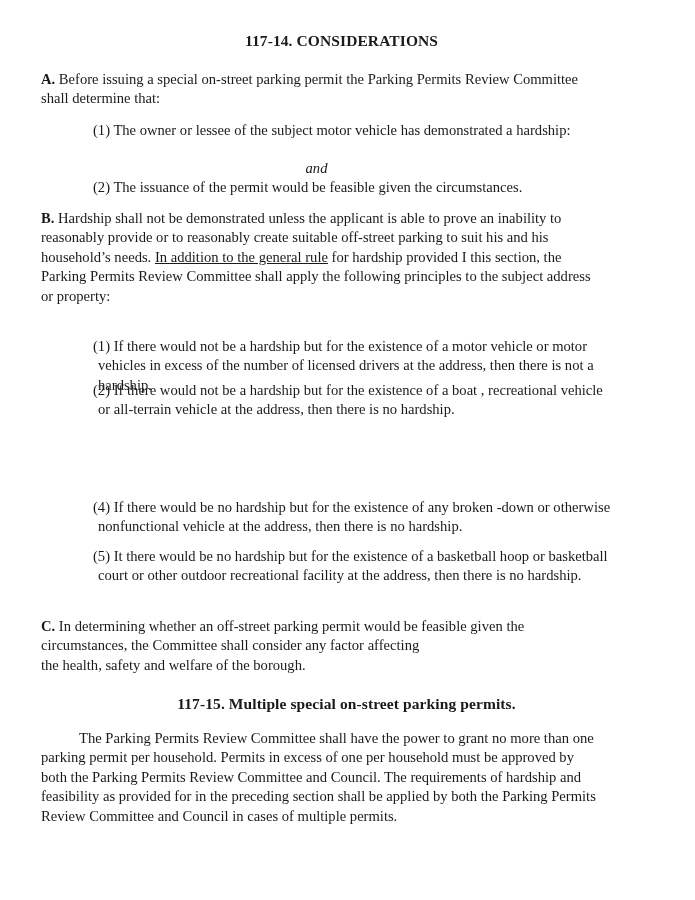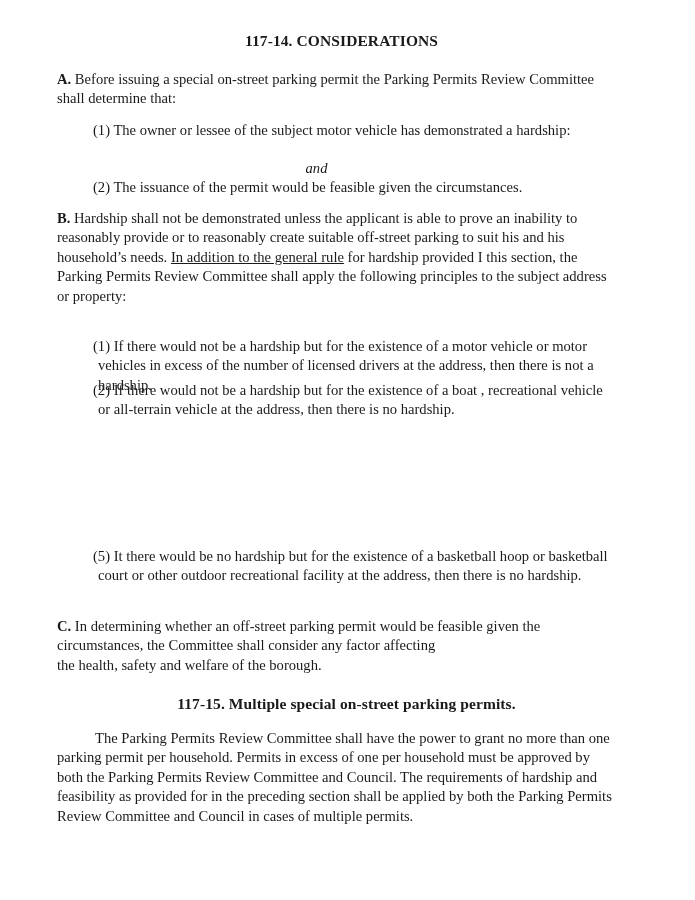--- a/index.html
+++ b/index.html
@@ -47,21 +47,21 @@
 
   
   .block {
     position: absolute;
     font-size: 14.6px;
     line-height: 19.4px;
     text-align: left;
     white-space: normal;
   }
   .para {
-    left: 57px;
+    left: 41px;
     width: 556px;
   }
   .sub {
     left: 93px;
     width: 520px;
   }
   .lead {
     font-weight: bold;
   }
   .bu {
@@ -123,20 +123,21 @@
 
   <div class="block para" id="para-b">
     <span class="lead">B.</span><span> Hardship shall not be demonstrated unless the applicant is able to prove an inability to reasonably provide or to reasonably create suitable off-street parking to suit his and his household’s needs.  </span><span class="bu">In addition to the general rule</span><span> for hardship provided I this section, the Parking Permits Review Committee shall apply the following principles to the subject address or property:</span>
   </div>
 
   <div class="block sub hang" id="item-b-1">(1) If there would not be a hardship but for the existence of a motor vehicle or motor vehicles in excess of the number of licensed drivers at the address, then there is not a hardship.</div>
 
   <div class="block sub hang" id="item-b-2">(2) If there would not be a hardship but for the existence of a boat , recreational vehicle or all-terrain vehicle at the address, then there is no hardship.</div>
 
 
+  <div class="block sub hang" id="item-b-4">(4) If there would be no hardship but for the existence of any broken -down or otherwise nonfunctional vehicle at the address, then there is no hardship.</div>
 
   <div class="block sub hang" id="item-b-5">(5) It there would be no hardship but for the existence of a basketball hoop or basketball court or other outdoor recreational facility at the address, then there is no hardship.</div>
 
   <div class="block para" id="para-c">
     <span class="lead">C.</span><span> In determining whether an off-street parking permit would be feasible given the</span><br><span>circumstances, the Committee shall consider any factor affecting</span><br><span>the health, safety and welfare of the borough.</span>
   </div>
 
   <div class="heading" id="section-2-title">117-15. Multiple special on-street parking permits.</div>
 
   <div class="block para indent-first" id="para-final">The Parking Permits Review Committee shall have the power to grant no more than one parking permit per household.  Permits in excess of one per household must be approved by both the Parking Permits Review Committee and Council.  The requirements of hardship and feasibility as provided for in the preceding section shall be applied by both the Parking Permits Review Committee and Council in cases of multiple permits.</div>

